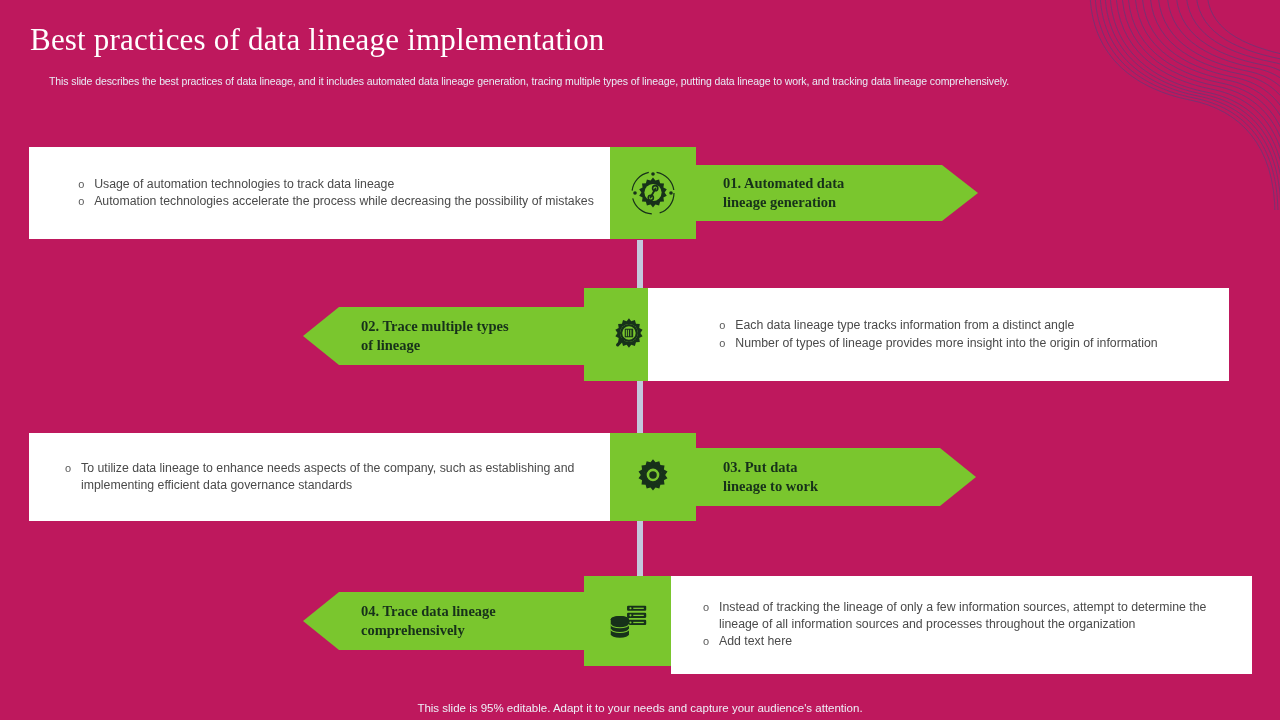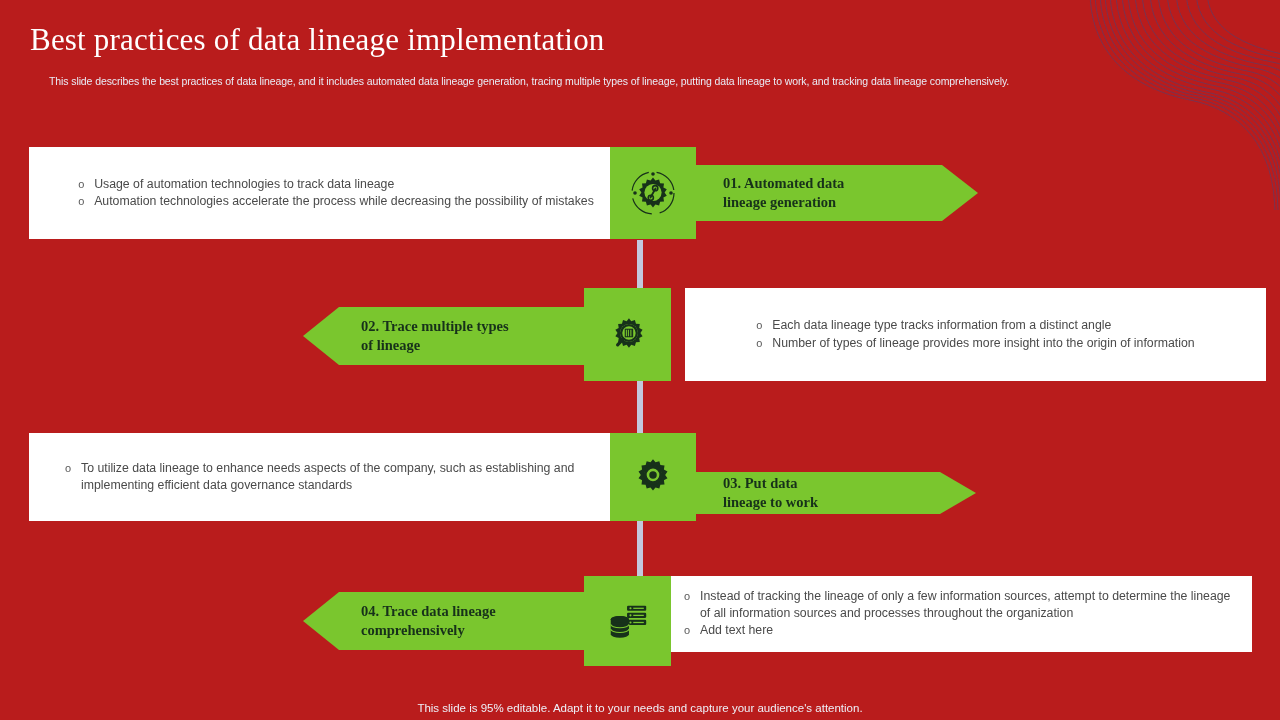--- a/index.html
+++ b/index.html
@@ -5,21 +5,21 @@
   * { box-sizing: border-box; margin: 0; padding: 0; }
   html, body {
     width: 1280px; height: 720px;
     overflow: hidden;
     background: #0b1448;
     font-family: "Liberation Sans", sans-serif;
   }
   #slide {
     position: relative;
     width: 1280px; height: 720px;
-    background: #b91c1c;
+    background: #be185d;
     overflow: hidden;
   }
 
   
   #corner-waves {
     position: absolute;
     top: 0; right: 0;
     width: 230px; height: 210px;
     pointer-events: none;
     opacity: .85;
@@ -204,21 +204,21 @@
         <rect x="20.6" y="17.4" width="8.8" height="9.0" fill="#17311a"></rect>
         <g stroke="#7ac62e" stroke-width="1.1">
           <line x1="22.3" y1="18.6" x2="22.3" y2="25.2"></line>
           <line x1="24.4" y1="18.6" x2="24.4" y2="25.2"></line>
           <line x1="27.0" y1="18.6" x2="27.0" y2="25.2"></line>
         </g>
         <path d="M18.8 28.4 L13.2 34.2" stroke="#17311a" stroke-width="3.4" stroke-linecap="round"></path>
       </svg>
     </div>
 
-    <div class="text-card" style="left:685px; top:288px; width:581px; height:93px; padding:0 16px 0 14px;">
+    <div class="text-card" style="left:648px; top:288px; width:581px; height:93px; padding:0 16px 0 14px;">
       <ul class="bullets">
         <li>Each data lineage type tracks information  from a distinct angle</li>
         <li>Number of types of lineage provides  more insight into the origin of information</li>
       </ul>
     </div>
   </div>
 
   <div class="row">
     <div class="text-card" style="left:29px; top:433px; width:592px; height:88px; padding:0 20px 0 34px;">
       <ul class="bullets">
@@ -230,21 +230,21 @@
       <svg width="46" height="46" viewBox="0 0 48 48">
         <g fill="#17311a">
           <path d="M24 5.4l2.6 3.3 4.0-1.2 1.1 4.1 4.3 .3-.6 4.3 3.7 2.1-2.4 3.5 2.4 3.5-3.7 2.1 .6 4.3-4.3 .3-1.1 4.1-4.0-1.2L24 38.2l-2.6-3.3-4.0 1.2-1.1-4.1-4.3-.3 .6-4.3-3.7-2.1 2.4-3.5-2.4-3.5 3.7-2.1-.6-4.3 4.3-.3 1.1-4.1 4.0 1.2z"></path>
         </g>
         <circle cx="24" cy="21.8" r="9.0" fill="#7ac62e"></circle>
         <circle cx="24" cy="21.8" r="8.2" fill="none" stroke="#17311a" stroke-width="3.2"></circle>
         <circle cx="24" cy="21.8" r="3.9" fill="#17311a"></circle>
       </svg>
     </div>
 
-    <div class="banner right" style="left:696px; top:472px; width:280px; height:42px; padding-left:27px;">
+    <div class="banner right" style="left:696px; top:448px; width:280px; height:58px; padding-left:27px;">
       <span class="banner-label">03. Put data
 lineage to work</span>
     </div>
   </div>
 
   <div class="row">
     <div class="banner left" style="left:303px; top:592px; width:292px; height:58px; padding-left:58px;">
       <span class="banner-label">04. Trace data lineage
 comprehensively</span>
     </div>
@@ -268,21 +268,21 @@
           <path d="M6 22.5 a9.5 3.6 0 0 1 19 0 v15.4 a9.5 3.6 0 0 1 -19 0 z"></path>
         </g>
         <g stroke="#7ac62e" stroke-width="1.1" fill="none">
           <path d="M6 27.4 a9.5 3.6 0 0 0 19 0"></path>
           <path d="M6 32.3 a9.5 3.6 0 0 0 19 0"></path>
         </g>
         <ellipse cx="15.5" cy="22.5" rx="9.5" ry="3.6" fill="#17311a"></ellipse>
       </svg>
     </div>
 
-    <div class="text-card" style="left:671px; top:576px; width:581px; height:76px; padding:0 18px 0 11px;">
+    <div class="text-card" style="left:671px; top:576px; width:581px; height:98px; padding:0 18px 0 30px;">
       <ul class="bullets">
         <li>Instead of tracking the lineage of only a few information  sources, attempt to determine the lineage of all information  sources and processes throughout the organization</li>
         <li>Add text here</li>
       </ul>
     </div>
   </div>
 
   <div id="footer-note">This slide is 95% editable. Adapt it to your needs and capture your audience's attention.</div>
 
 </div>

